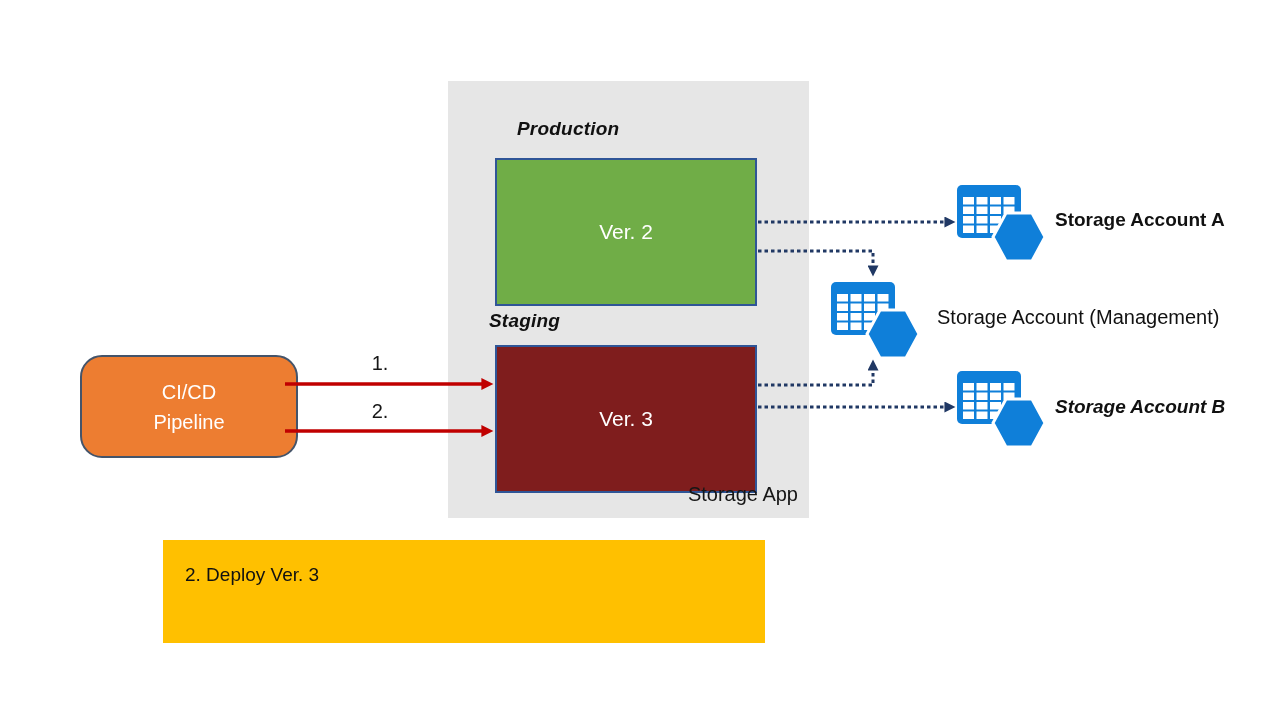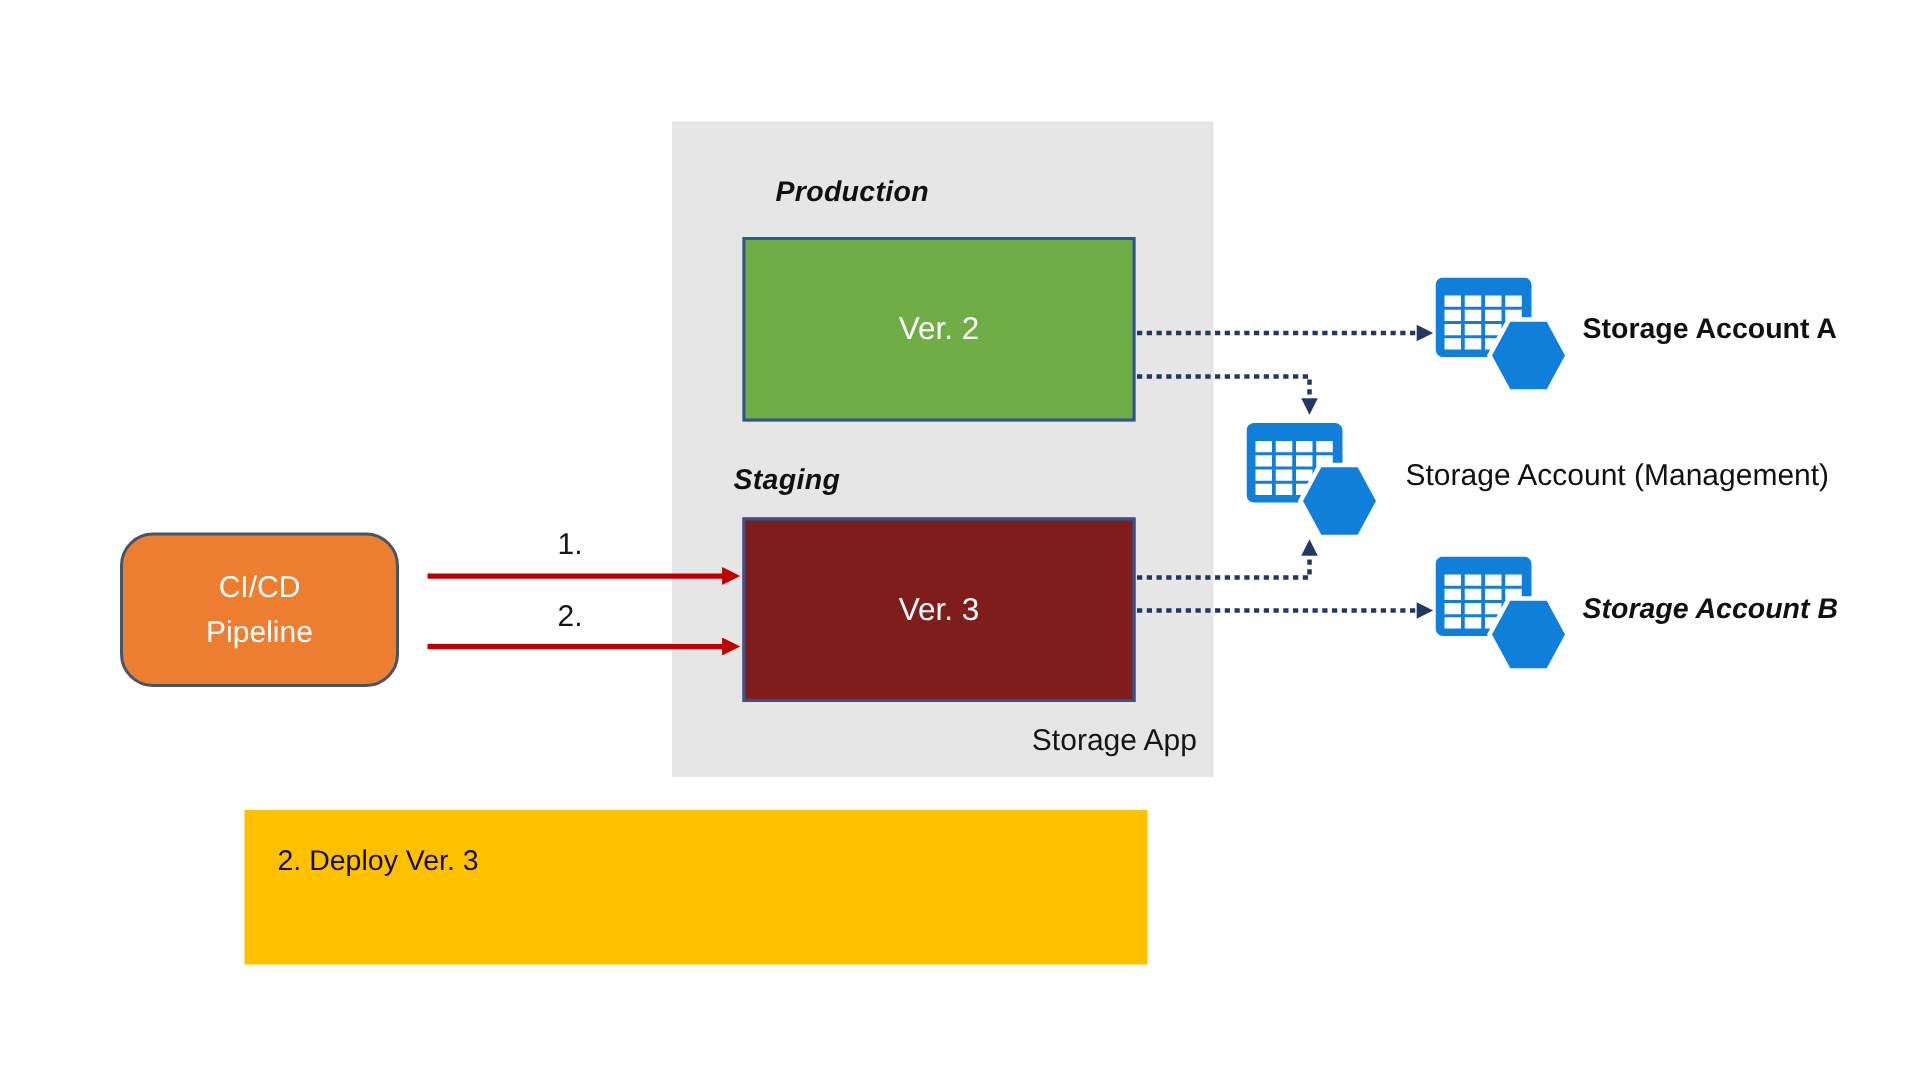--- a/index.html
+++ b/index.html
@@ -10,31 +10,31 @@
   .abs{position:absolute;}
   .container-gray{
     left:448px;top:81px;width:361px;height:437px;background:#E6E6E6;
   }
   .env-label{
     font-size:19px;font-weight:bold;font-style:italic;color:#111;letter-spacing:0.2px;
   }
   .prod-label{left:517px;top:118px;}
   .staging-label{left:489px;top:310px;}
   .version-box{
-    width:262px;height:123px;border:2px solid #2F5597;box-sizing:border-box;
+    width:262px;height:148px;border:2px solid #2F5597;box-sizing:border-box;
     display:flex;align-items:center;justify-content:center;
     color:#ffffff;font-size:21px;
   }
   .green-box{left:495px;top:158px;background:#70AD47;}
   .purple-box{left:495px;top:345px;background:#7f1d1d;}
   .fn-label{
     left:568px;top:483px;width:230px;text-align:right;font-size:20px;color:#161616;
   }
   .pipeline-box{
-    left:80px;top:355px;width:186px;height:103px;background:#ED7D31;
+    left:80px;top:355px;width:218px;height:103px;background:#ED7D31;
     border:2px solid #44546A;border-radius:22px;box-sizing:border-box;
     display:flex;flex-direction:column;align-items:center;justify-content:center;
     color:#ffffff;font-size:20px;line-height:30px;text-align:center;
   }
   .step-label{
     width:80px;text-align:center;font-size:20px;color:#161616;
   }
   .step1{left:340px;top:352px;}
   .step2{left:340px;top:400px;}
   .storage-label{font-size:20px;color:#111;}

